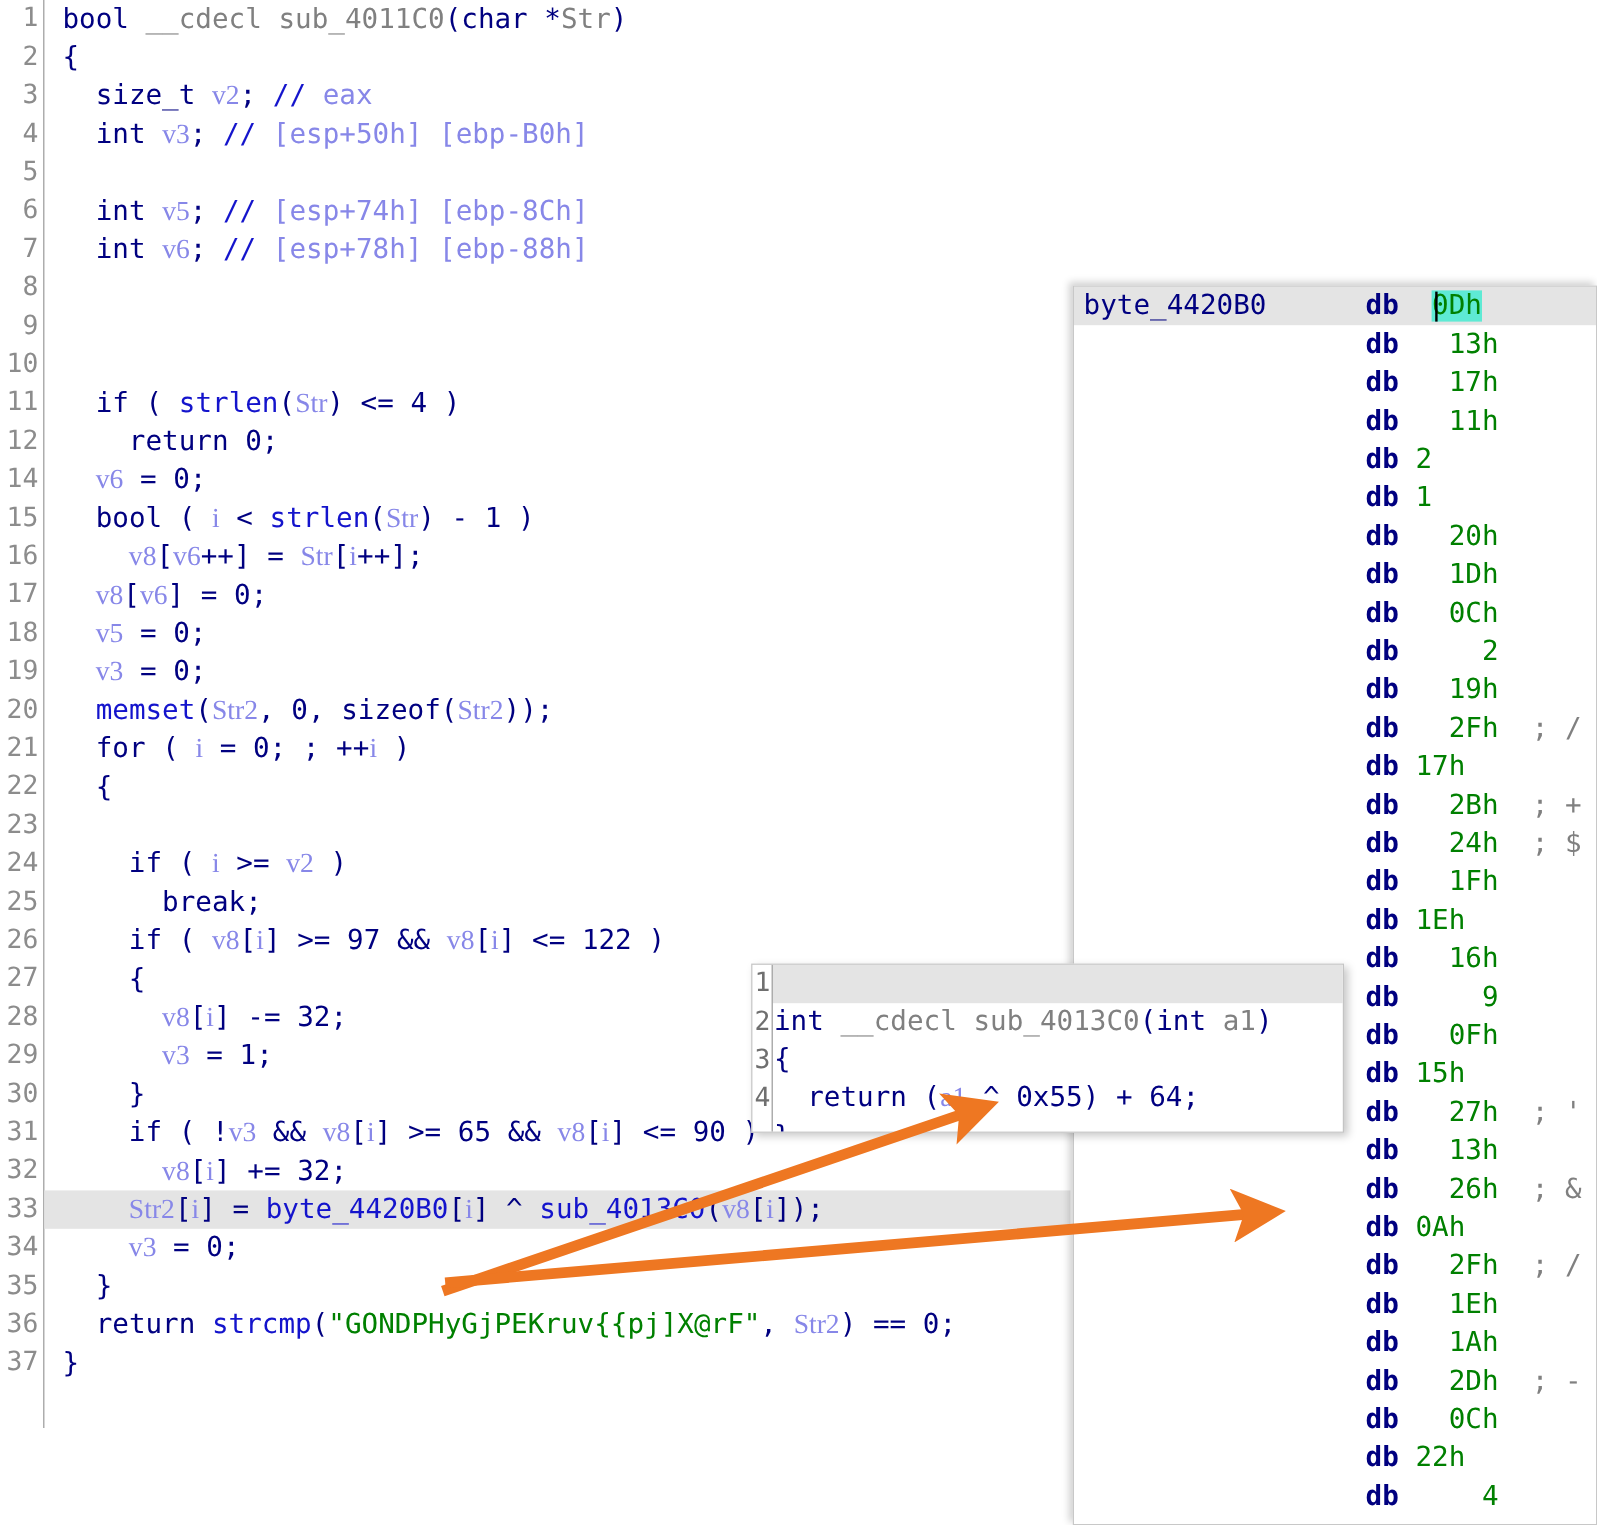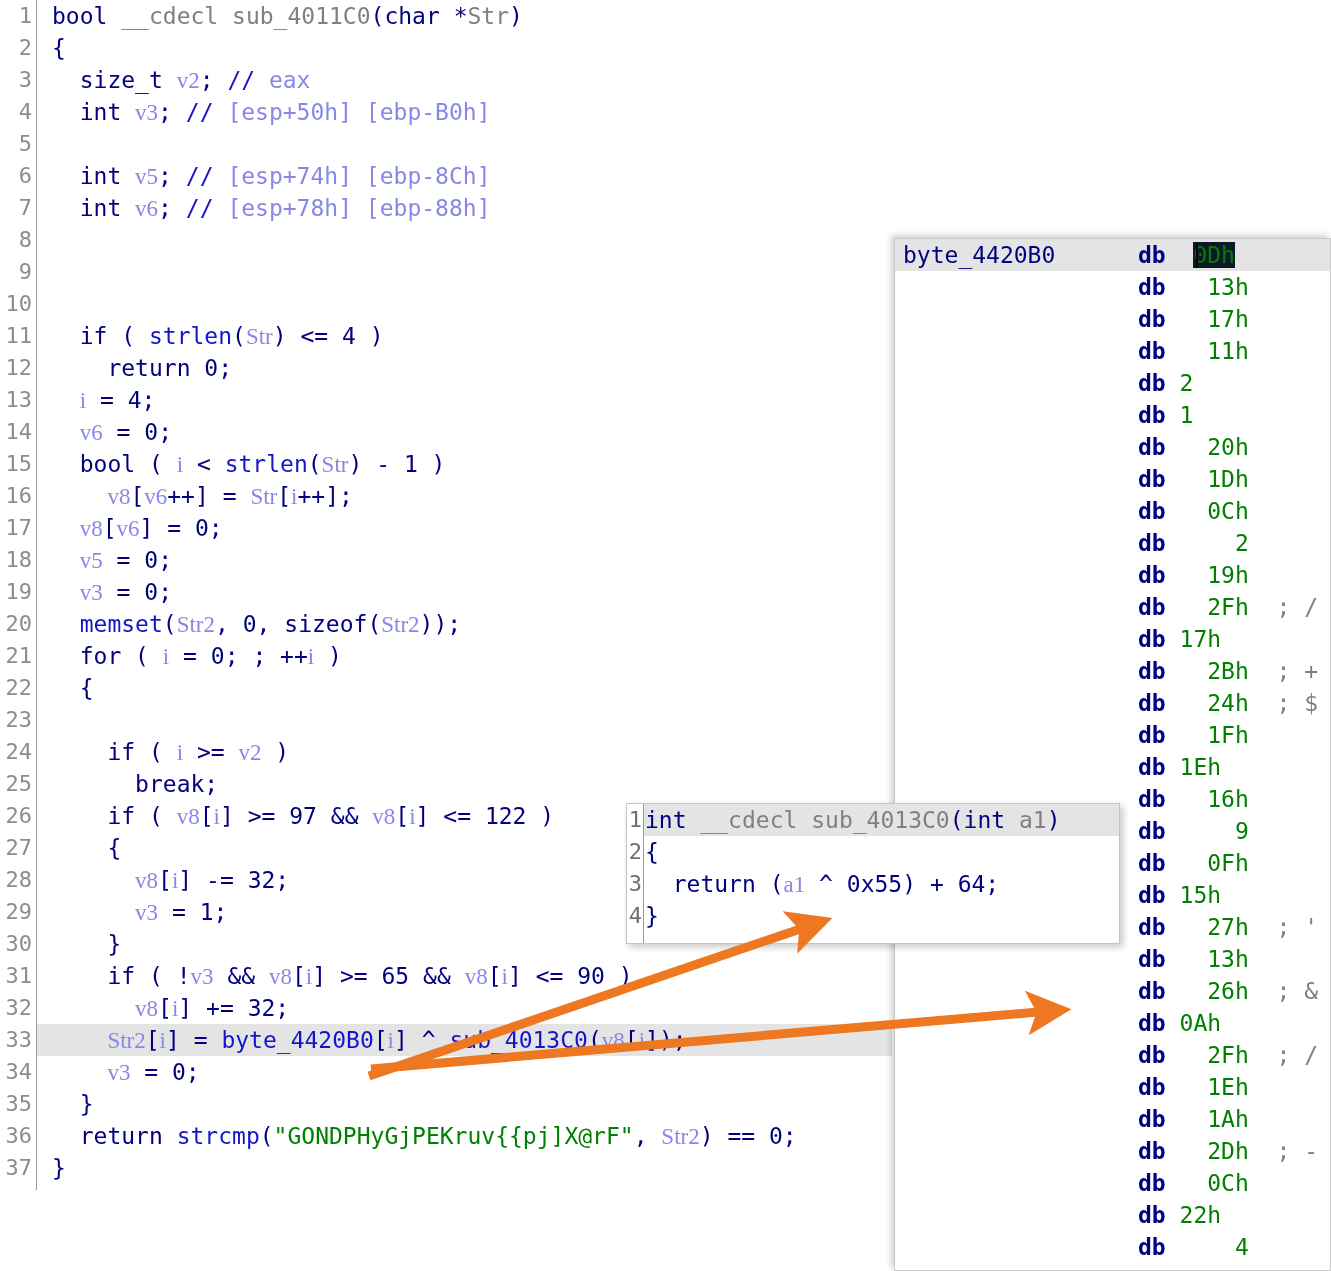--- a/index.html
+++ b/index.html
@@ -55,21 +55,21 @@
   }
 
   
   .k    { color: #000080; }           
   .fn   { color: #1414cc; }           
   .var  { color: #8787e8; font-family: Liberation Serif, serif; }           
   .cmt  { color: #8787e8; }           
   .gray { color: #808080; }           
   .str  { color: #008000; }           
   .num  { color: #000080; }
-  .hl   { background: #0f172a; }
+  .hl   { background: #5eead4; }
 
   
   #data-panel {
     position: absolute;
     left: 894px; top: 238px;
     width: 437px; height: 1033px;
     background: #ffffff;
     border: 1px solid #c8c8c8;
     box-shadow: -3px -3px 6px rgba(0,0,0,0.18);
     box-sizing: border-box;
@@ -123,21 +123,21 @@
   #popup .pgutter-rule {
     position: absolute;
     left: 16px; top: 0;
     width: 1px; height: 141px;
     background: #9a9a9a;
   }
   #popup .code-line { height: 32px; line-height: 32px; font-size: 23px; }
   #popup .code-line .ln {
     width: 14px; left: 1px; font-size: 22px; color: #6f6f6f;
   }
-  #popup .code-line .src { left: 18px; }
+  #popup .code-line .src { left: 18px; margin-top: 31px; }
   #popup .cur-line {
     position: absolute; left: 17px; top: 0;
     width: 477px; height: 32px; background: #e4e4e4;
   }
 
   
   #arrows {
     position: absolute; left: 0; top: 0;
     width: 1331px; height: 1271px;
     pointer-events: none;
@@ -154,21 +154,20 @@
       <div class="code-line"><span class="ln">3</span><span class="src">  <span class="k">size_t</span> <span class="var">v2</span><span class="k">;</span> <span class="fn">//</span><span class="cmt"> eax</span></span></div>
       <div class="code-line"><span class="ln">4</span><span class="src">  <span class="k">int</span> <span class="var">v3</span><span class="k">;</span> <span class="fn">//</span><span class="cmt"> [esp+50h] [ebp-B0h]</span></span></div>
       <div class="code-line"><span class="ln">5</span></div>
       <div class="code-line"><span class="ln">6</span><span class="src">  <span class="k">int</span> <span class="var">v5</span><span class="k">;</span> <span class="fn">//</span><span class="cmt"> [esp+74h] [ebp-8Ch]</span></span></div>
       <div class="code-line"><span class="ln">7</span><span class="src">  <span class="k">int</span> <span class="var">v6</span><span class="k">;</span> <span class="fn">//</span><span class="cmt"> [esp+78h] [ebp-88h]</span></span></div>
       <div class="code-line"><span class="ln">8</span></div>
       <div class="code-line"><span class="ln">9</span></div>
       <div class="code-line"><span class="ln">10</span><span class="src"></span></div>
       <div class="code-line"><span class="ln">11</span><span class="src">  <span class="k">if</span> <span class="k">(</span> <span class="fn">strlen</span><span class="k">(</span><span class="var">Str</span><span class="k">)</span> <span class="k">&lt;</span><span class="k">=</span> <span class="num">4</span> <span class="k">)</span></span></div>
       <div class="code-line"><span class="ln">12</span><span class="src">    <span class="k">return</span> <span class="num">0</span><span class="k">;</span></span></div>
-      <div class="code-line"><span class="ln">13</span><span class="src">  <span class="var">i</span> <span class="k">=</span> <span class="num">4</span><span class="k">;</span></span></div>
       <div class="code-line"><span class="ln">14</span><span class="src">  <span class="var">v6</span> <span class="k">=</span> <span class="num">0</span><span class="k">;</span></span></div>
       <div class="code-line"><span class="ln">15</span><span class="src">  <span class="k">bool</span> <span class="k">(</span> <span class="var">i</span> <span class="k">&lt;</span> <span class="fn">strlen</span><span class="k">(</span><span class="var">Str</span><span class="k">)</span> <span class="k">-</span> <span class="num">1</span> <span class="k">)</span></span></div>
       <div class="code-line"><span class="ln">16</span><span class="src">    <span class="var">v8</span><span class="k">[</span><span class="var">v6</span><span class="k">+</span><span class="k">+</span><span class="k">]</span> <span class="k">=</span> <span class="var">Str</span><span class="k">[</span><span class="var">i</span><span class="k">+</span><span class="k">+</span><span class="k">]</span><span class="k">;</span></span></div>
       <div class="code-line"><span class="ln">17</span><span class="src">  <span class="var">v8</span><span class="k">[</span><span class="var">v6</span><span class="k">]</span> <span class="k">=</span> <span class="num">0</span><span class="k">;</span></span></div>
       <div class="code-line"><span class="ln">18</span><span class="src">  <span class="var">v5</span> <span class="k">=</span> <span class="num">0</span><span class="k">;</span></span></div>
       <div class="code-line"><span class="ln">19</span><span class="src">  <span class="var">v3</span> <span class="k">=</span> <span class="num">0</span><span class="k">;</span></span></div>
       <div class="code-line"><span class="ln">20</span><span class="src">  <span class="fn">memset</span><span class="k">(</span><span class="var">Str2</span><span class="k">,</span> <span class="num">0</span><span class="k">,</span> <span class="k">sizeof</span><span class="k">(</span><span class="var">Str2</span><span class="k">)</span><span class="k">)</span><span class="k">;</span></span></div>
       <div class="code-line"><span class="ln">21</span><span class="src">  <span class="k">for</span> <span class="k">(</span> <span class="var">i</span> <span class="k">=</span> <span class="num">0</span><span class="k">;</span> <span class="k">;</span> <span class="k">+</span><span class="k">+</span><span class="var">i</span> <span class="k">)</span></span></div>
       <div class="code-line"><span class="ln">22</span><span class="src">  <span class="k">{</span></span></div>
       <div class="code-line"><span class="ln">23</span></div>

